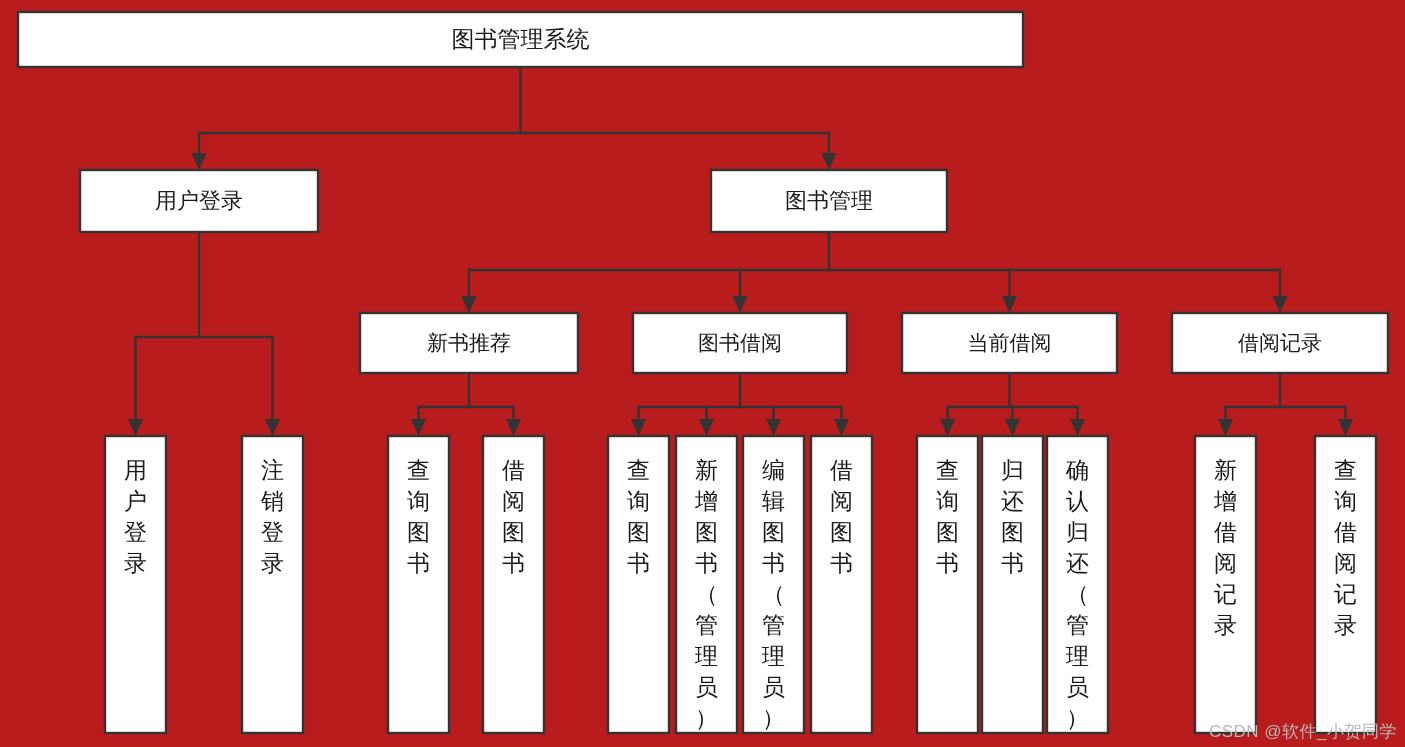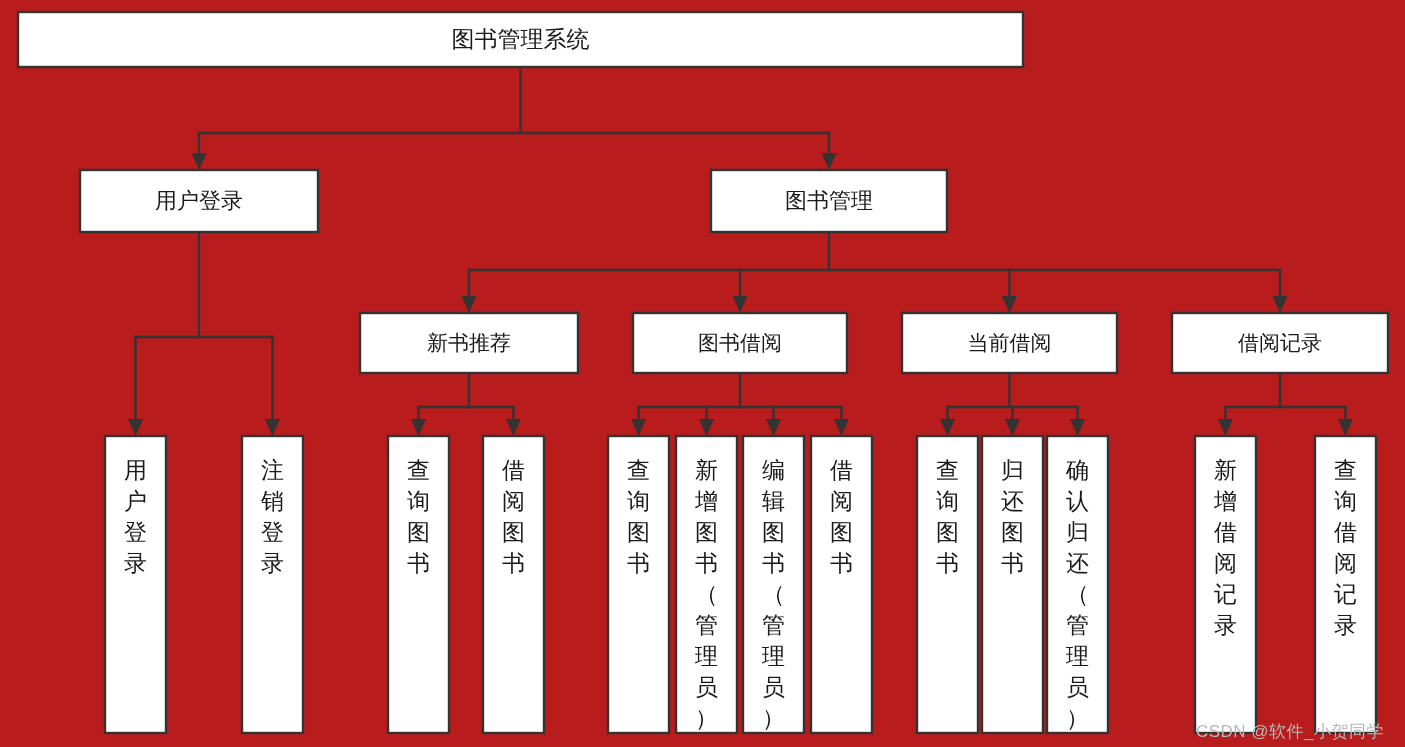--- a/index.html
+++ b/index.html
@@ -50,21 +50,21 @@
     stroke-width: 2.4;
     fill: none;
     stroke-linecap: square;
   }
   .arrow-head {
     fill: #333333;
     stroke: none;
   }
   .watermark {
     position: absolute;
-    right: 21px;
+    right: 8px;
     bottom: 4px;
     font-family: "Liberation Sans", "DejaVu Sans", sans-serif;
     font-size: 17px;
     color: #b8b8b8;
     white-space: nowrap;
     letter-spacing: 0.5px;
   }
 </style>
 </head>
 <body>

